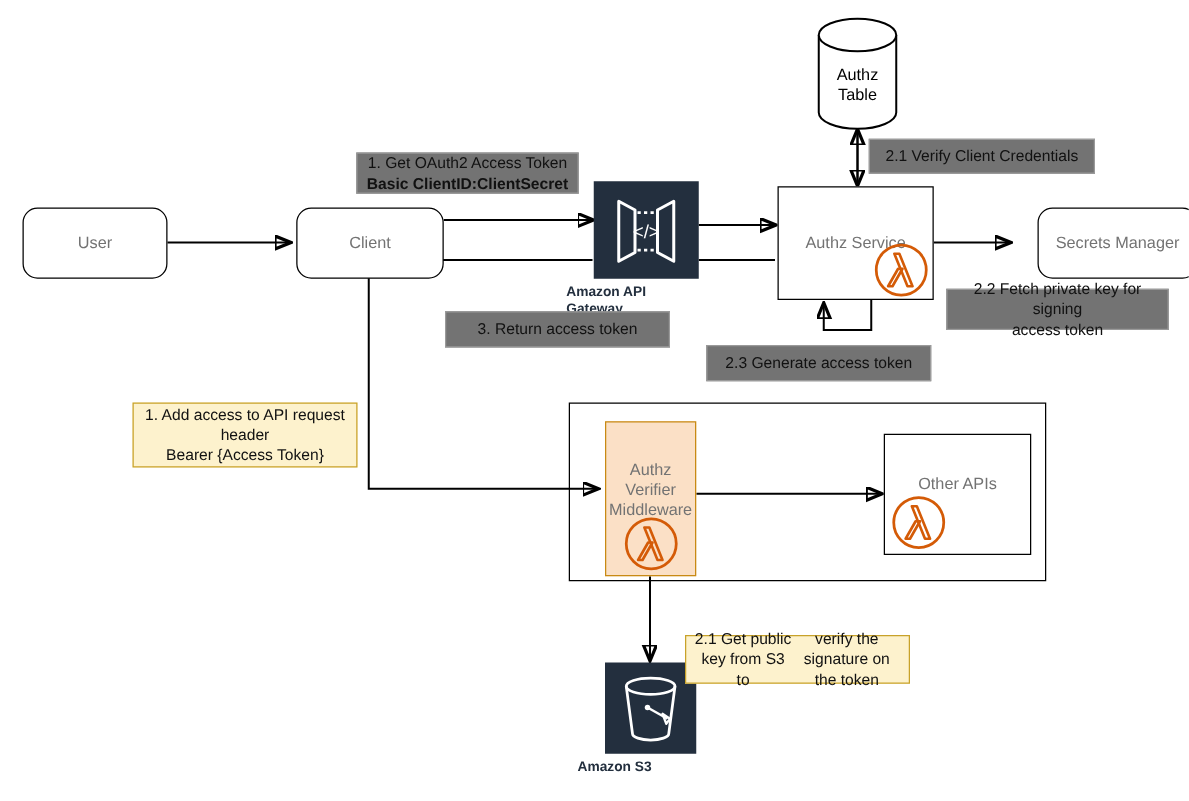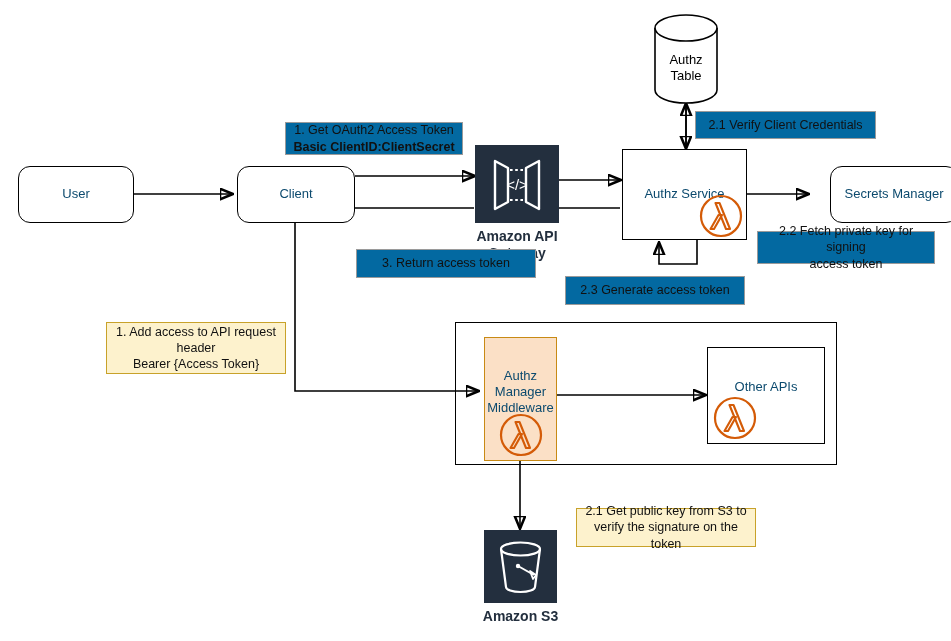--- a/index.html
+++ b/index.html
@@ -2,47 +2,47 @@
 <html><head>
 <meta charset="utf-8">
 <style>
   html,body{margin:0;padding:0;background:#ffffff;}
   body{width:951px;height:641px;overflow:hidden;
        font-family:"Liberation Sans","DejaVu Sans",sans-serif;}
   #canvas{position:relative;width:951px;height:641px;}
 
   .node{position:absolute;box-sizing:border-box;display:flex;
         align-items:center;justify-content:center;text-align:center;
-        font-size:13px;color:#0c4a6e;line-height:1.25;}
+        font-size:13px;color:#737373;line-height:1.25;}
 
   
   .rounded{background:#ffffff;border:1.6px solid #000;border-radius:12px;}
   
   .sharp{background:#ffffff;border:1.6px solid #000;}
   
   .peach{background:#fbe0c6;border:1.6px solid #c88a14;}
 
   
   .lbl{position:absolute;box-sizing:border-box;display:flex;
        align-items:center;justify-content:center;text-align:center;
        font-size:12.5px;line-height:1.3;color:#111;padding:3px 6px;}
-  .lbl-gray{background:#0369a1;border:1.4px solid #9a9a9a;}
+  .lbl-gray{background:#737373;border:1.4px solid #9a9a9a;}
   .lbl-yellow{background:#fdf2cd;border:1.4px solid #c8a22a;}
   .lbl .b{font-weight:bold;}
 
   
   .cyl{position:absolute;}
   .cyl .cyl-txt{position:absolute;left:0;right:0;top:38px;text-align:center;
                 font-size:13px;line-height:1.25;color:#000;}
 
   
   .awsicon{position:absolute;}
   .awsicon .sq{width:100%;height:100%;background:#232f3e;box-sizing:border-box;}
   .awsicon .cap{position:absolute;left:-22px;right:-22px;top:100%;margin-top:5px;
-                text-align:center;font-size:14px;font-weight:bold;color:#232f3e;
+                text-align:left;font-size:11px;font-weight:bold;color:#232f3e;
                 line-height:1.2;}
 
   
   .lam{position:absolute;width:46px;height:46px;}
 
   svg{display:block;overflow:visible;}
   .edges{position:absolute;left:0;top:0;width:951px;height:641px;pointer-events:none;}
   .edges path,.edges line{stroke:#000;stroke-width:1.6px;fill:none;}
 
   .container-box{position:absolute;border:1.6px solid #000;background:transparent;}
@@ -136,21 +136,21 @@
     </div>
   </div>
 
   <div class="node rounded" style="left:810px;top:166px;width:128px;height:57px;margin-left:20px;">
     <span>Secrets Manager</span>
   </div>
 
   <div class="node peach" style="left:484px;top:337px;width:73px;height:124px;flex-direction:column;">
     <div style="margin-top:-14px;">
       <div>Authz</div>
-      <div>Manager</div>
+      <div>Verifier</div>
       <div>Middleware</div>
     </div>
     <div class="lam" style="left:50%;margin-left:-23px;bottom:2px;">
       <svg width="46" height="46" viewBox="0 0 46 46">
         <circle cx="23" cy="23" r="20" fill="none" stroke="#d45b07" stroke-width="2.2"></circle>
         <path d="M17.5,10 L21.5,10 L32,36 L28,36 Z" fill="none" stroke="#d45b07" stroke-width="2.1" stroke-linejoin="round"></path>
         <path d="M20.5,22 L24,22 L16,36 L12.5,36 Z" fill="none" stroke="#d45b07" stroke-width="2.1" stroke-linejoin="round"></path>
       </svg>
     </div>
   </div>
@@ -202,18 +202,18 @@
   </div>
 
   <div class="lbl lbl-yellow" style="left:106px;top:322px;width:180px;height:52px;flex-direction:column;">
     <div>1. Add access to API request</div>
     <div>header</div>
     <div>Bearer {Access Token}</div>
   </div>
 
 
 
-  <div class="lbl lbl-yellow" style="left:576px;top:508px;width:180px;height:39px;flex-direction:column;">
+  <div class="lbl lbl-yellow" style="left:548px;top:508px;width:180px;height:39px;">
     <div>2.1 Get public key from S3 to</div>
     <div>verify the signature on the token</div>
   </div>
 
 </div>
 
 </body></html>

